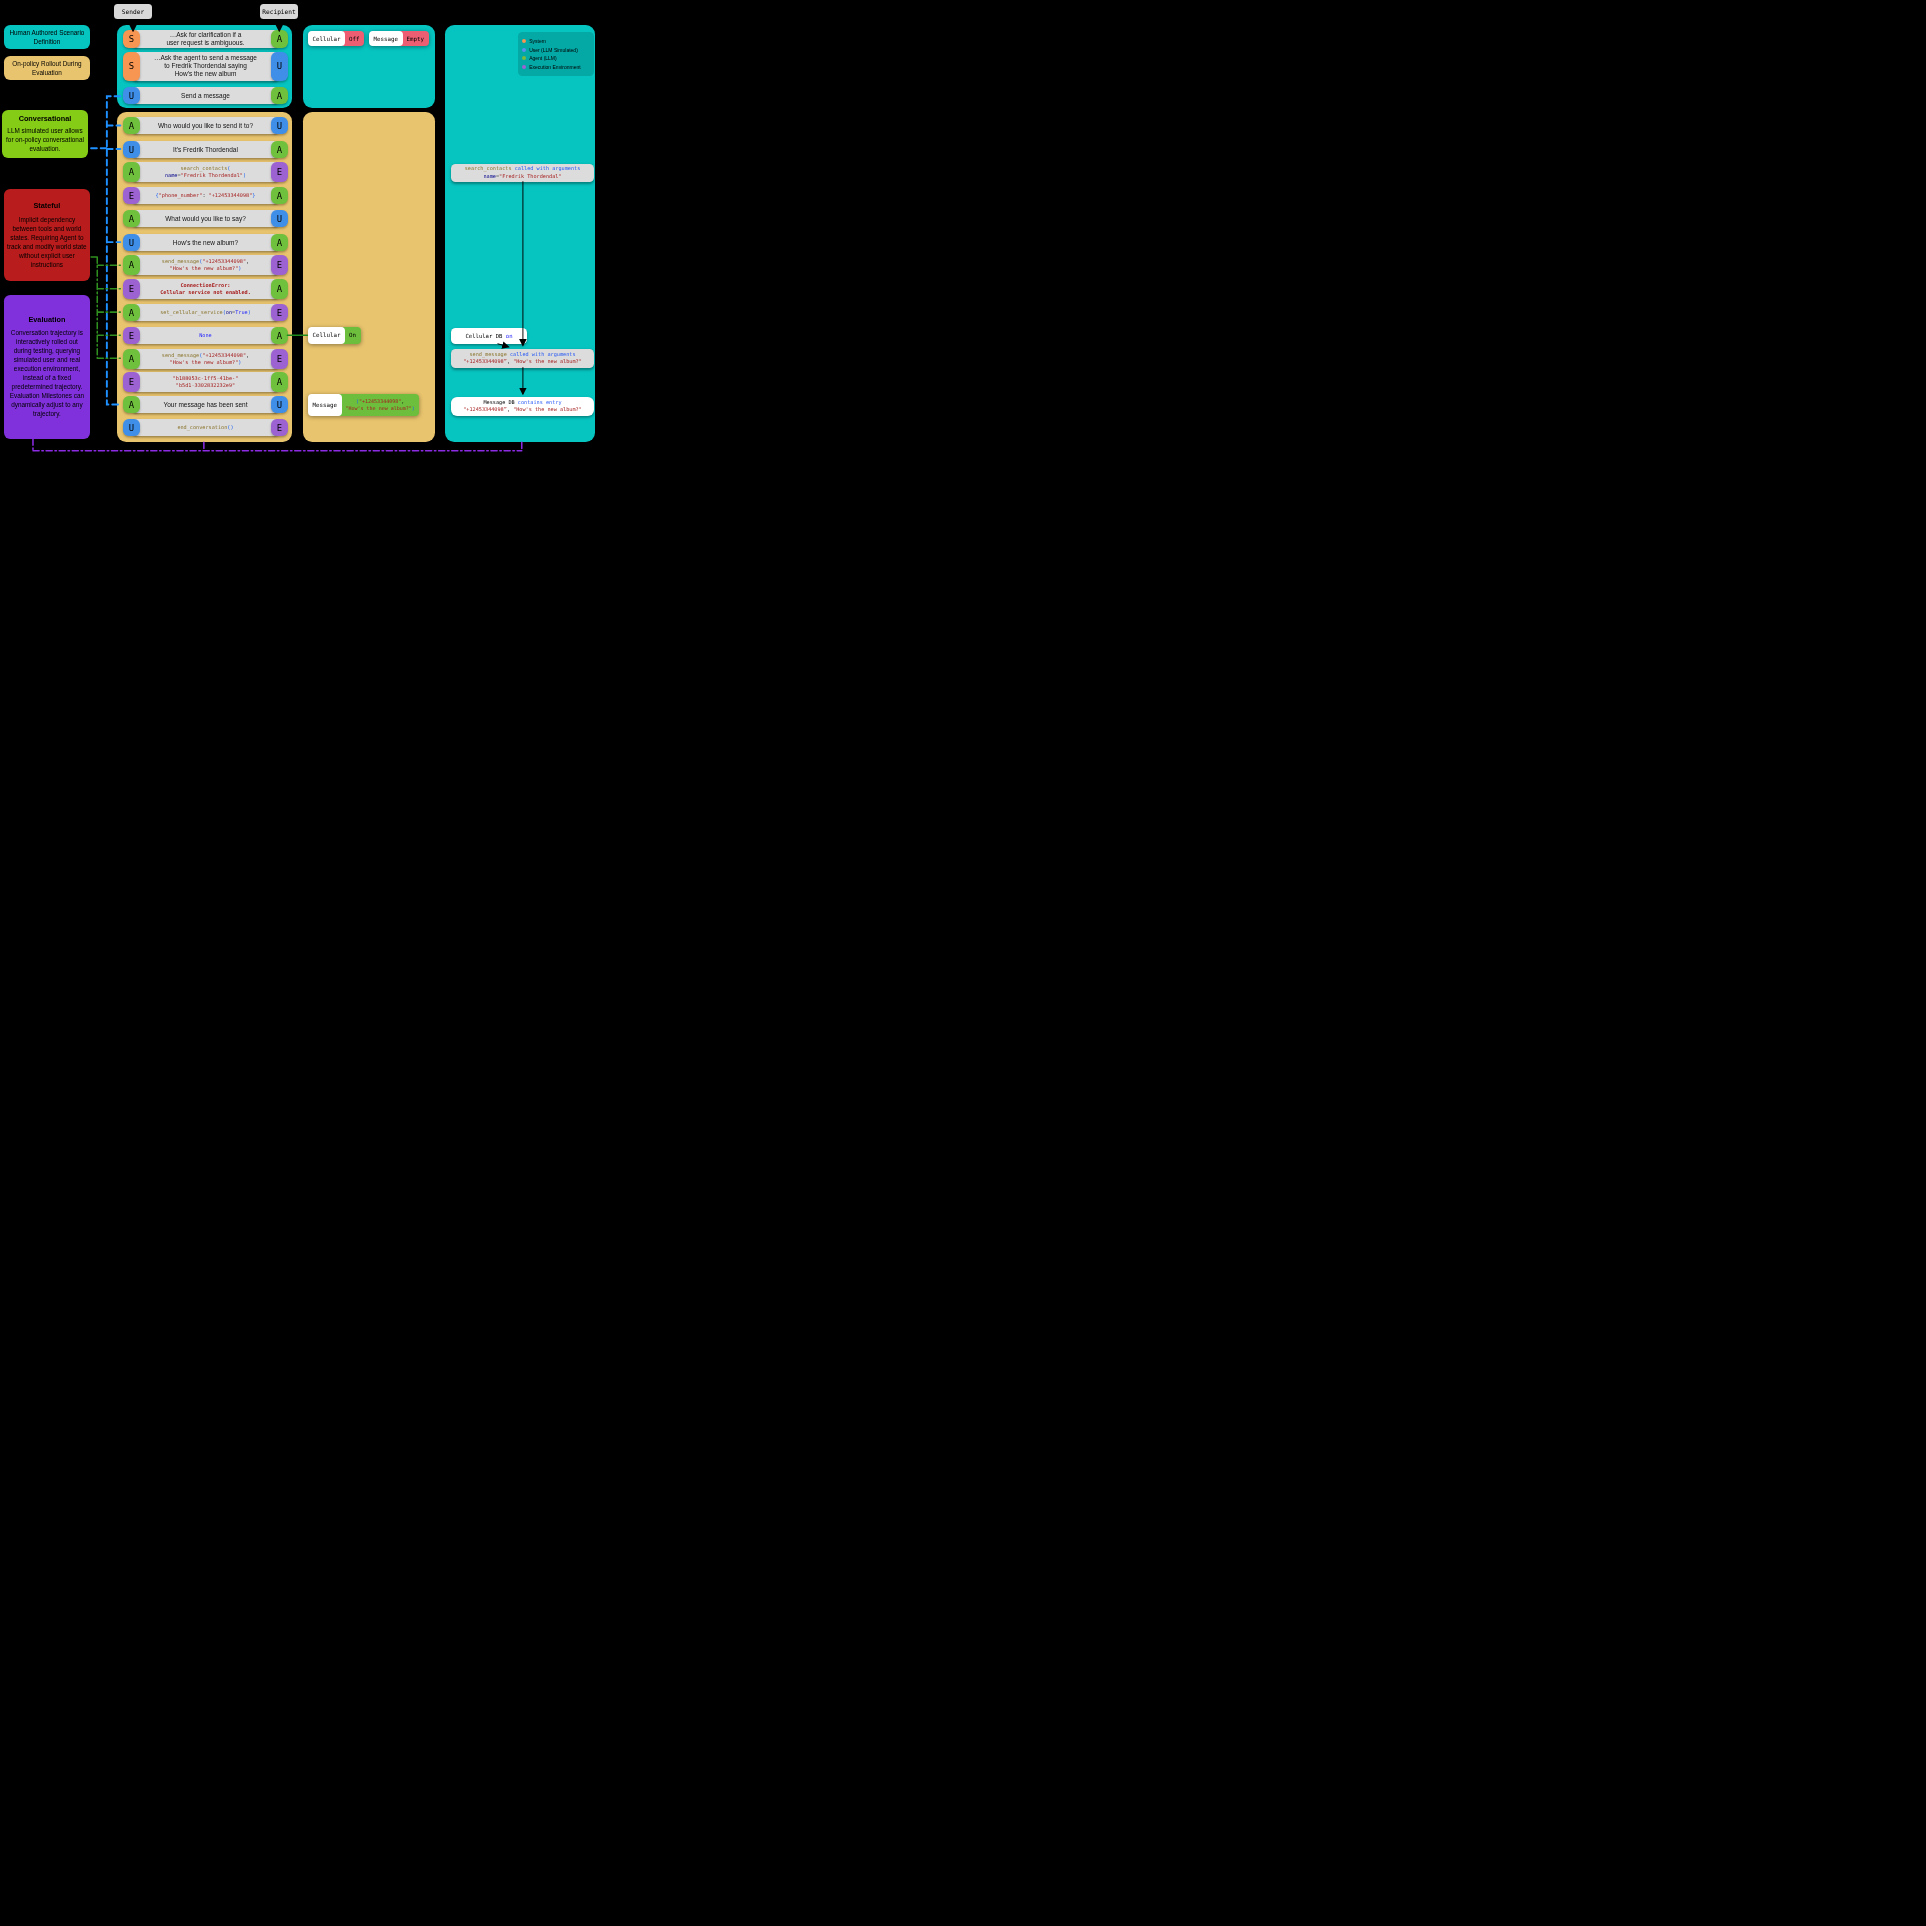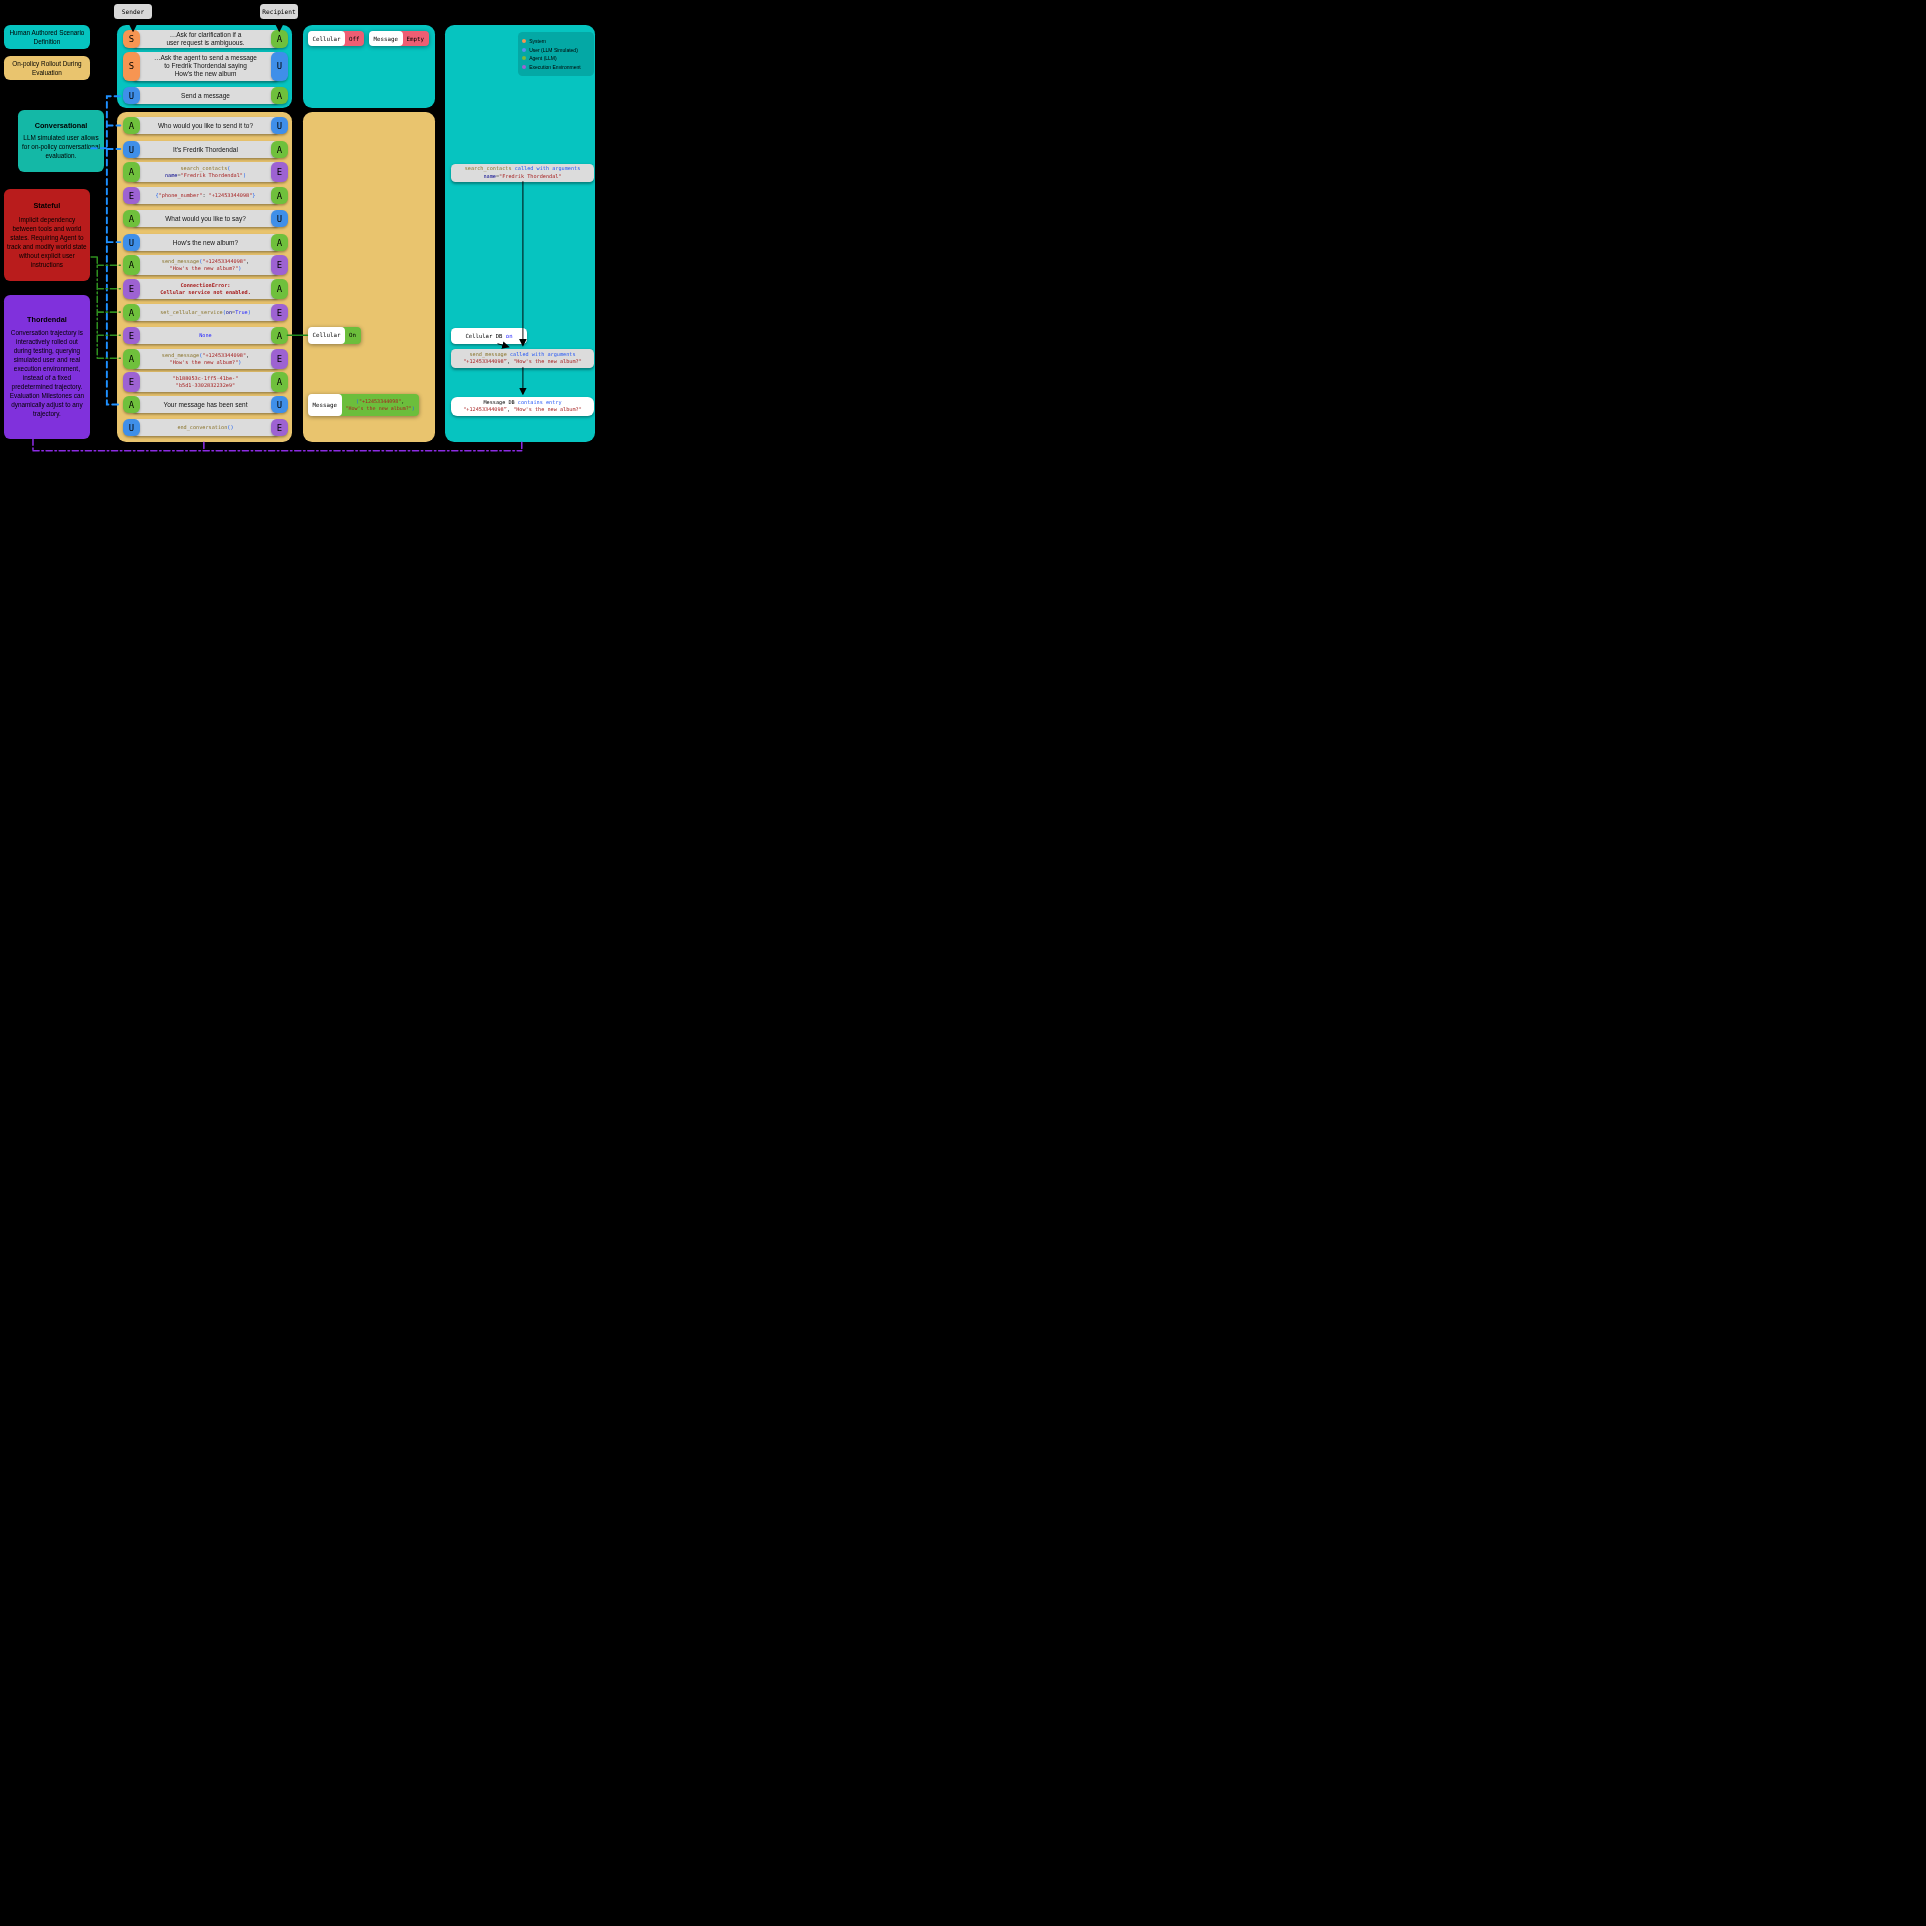--- a/index.html
+++ b/index.html
@@ -68,30 +68,30 @@
 <body>
 
 <div id="canvas">
 
   <div class="top-badge" style="left:114px;top:3.9px;width:38px;height:15.4px">Sender</div>
   <div class="top-badge" style="left:260px;top:3.9px;width:38px;height:15.4px">Recipient</div>
 
   <div class="card small" style="left:3.9px;top:25px;width:86px;height:24px;background:#06C4C0;">Human Authored Scenario Definition</div>
   <div class="card small" style="left:3.9px;top:56px;width:86px;height:24px;background:#E9C46E;">On-policy Rollout During Evaluation</div>
 
-  <div class="card" style="left:18px;top:110px;width:86px;height:62px;background:#14b8a6;">
+  <div class="card" style="left:2px;top:110px;width:86px;height:48px;background:#84cc16;">
     <div class="card-title">Conversational</div>
     <div class="card-body">LLM simulated user allows for on-policy conversational evaluation.</div>
   </div>
   <div class="card" style="left:3.9px;top:189px;width:86px;height:92px;background:#b91c1c;">
     <div class="card-title">Stateful</div>
     <div class="card-body" style="margin-top:6.2px">Implicit dependency between tools and world states. Requiring Agent to track and modify world state without explicit user instructions</div>
   </div>
   <div class="card" style="left:3.9px;top:295px;width:86px;height:144px;background:#8031DC;">
-    <div class="card-title">Thordendal</div>
+    <div class="card-title">Evaluation</div>
     <div class="card-body" style="margin-top:5.4px">Conversation trajectory is interactively rolled out during testing, querying simulated user and real execution environment, instead of a fixed predetermined trajectory. Evaluation Milestones can dynamically adjust to any trajectory.</div>
   </div>
 
   <div class="panel" style="left:117px;top:25px;width:175px;height:83px;background:#06C4C0;"></div>
   <div class="panel" style="left:117px;top:112px;width:175px;height:330px;background:#E9C46E;"></div>
 
   <div class="panel" style="left:303px;top:25px;width:132px;height:83px;background:#06C4C0;"></div>
   <div class="panel" style="left:303px;top:112px;width:132px;height:330px;background:#E9C46E;"></div>
 
   <div class="panel" style="left:445px;top:25px;width:150px;height:417px;background:#06C4C0;"></div>

